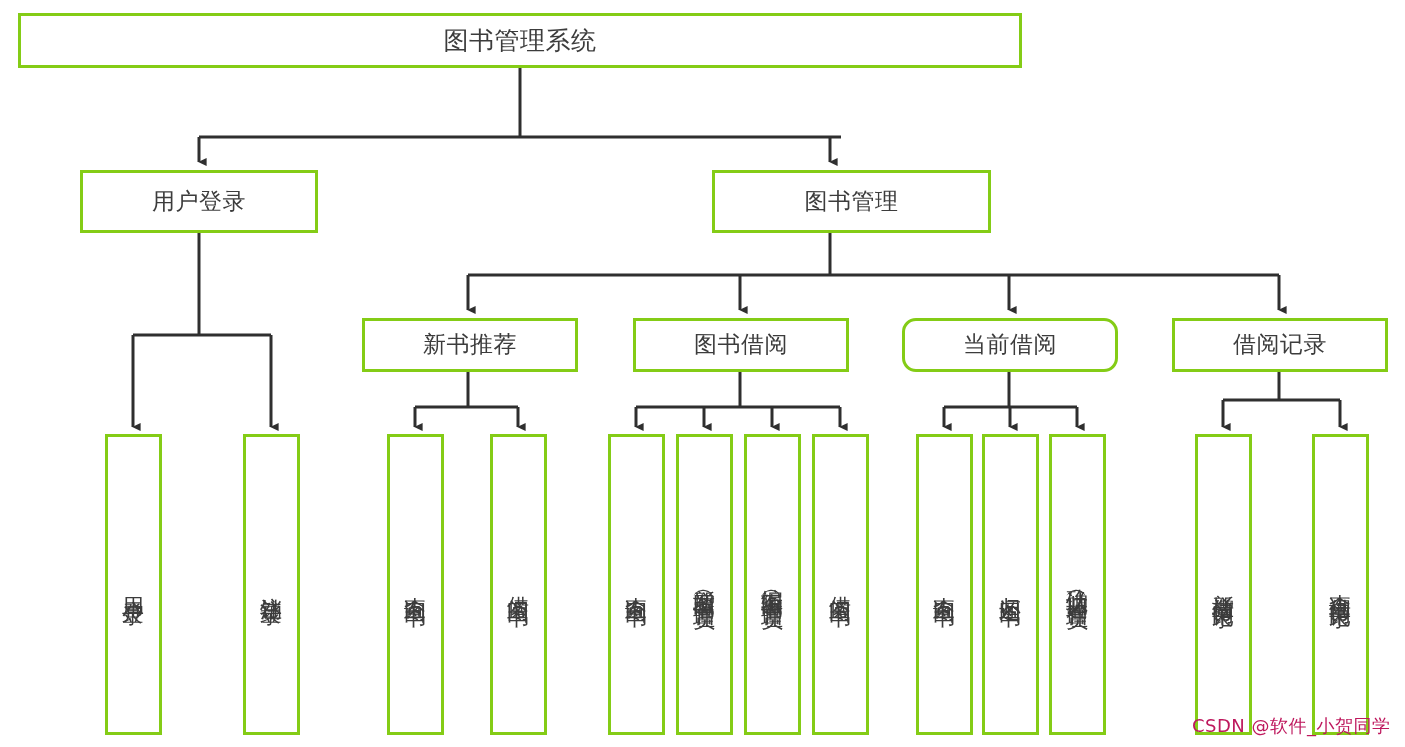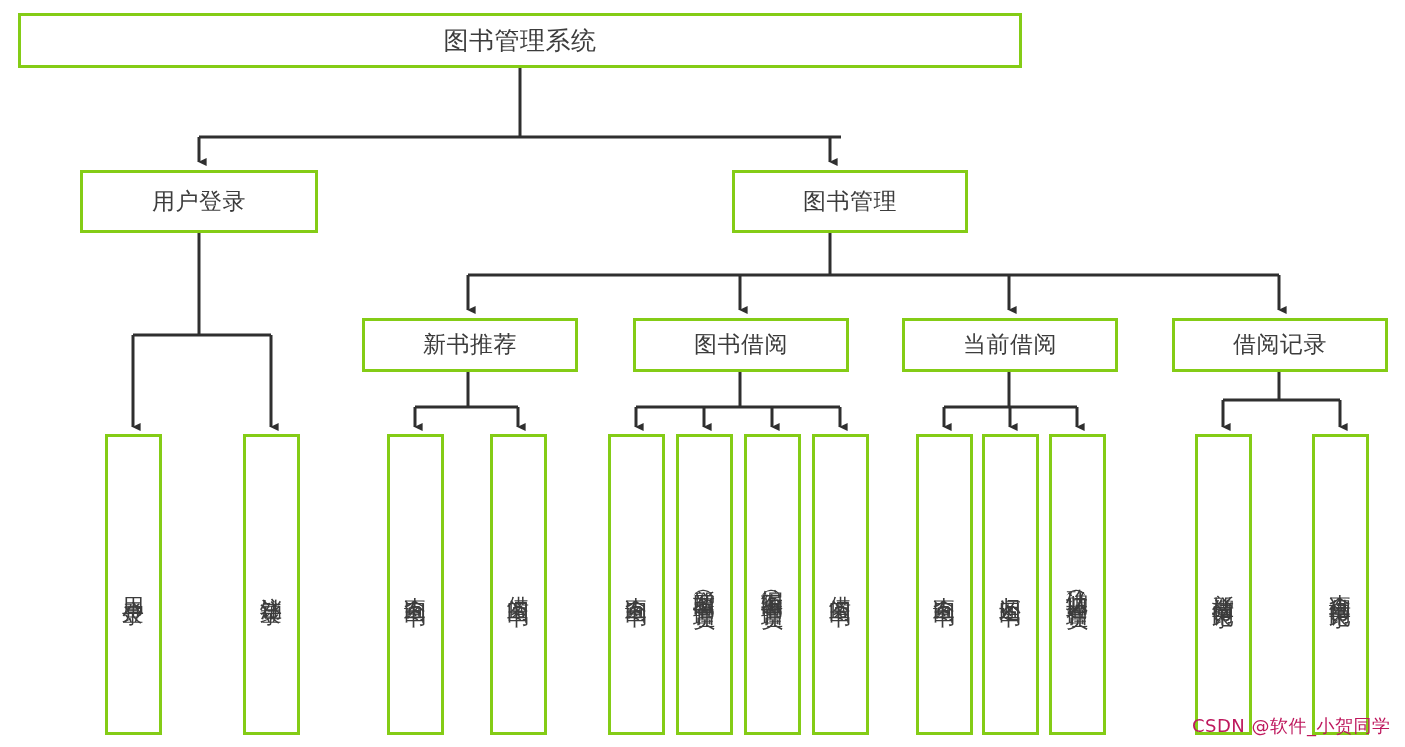--- a/index.html
+++ b/index.html
@@ -127,33 +127,33 @@
   </svg>
 
   <div class="node horiz title-node" style="left:18px; top:13px; width:1004px; height:55px;">
     <span class="node-label">图书管理系统</span>
   </div>
 
   <div class="node horiz" style="left:80px; top:170px; width:238px; height:63px;">
     <span class="node-label">用户登录</span>
   </div>
 
-  <div class="node horiz" style="left:712px; top:170px; width:236px; height:63px;margin-left:20px;">
+  <div class="node horiz" style="left:712px; top:170px; width:279px; height:63px;">
     <span class="node-label">图书管理</span>
   </div>
 
   <div class="node horiz" style="left:633px; top:318px; width:216px; height:54px;">
     <span class="node-label">图书借阅</span>
   </div>
 
   <div class="node horiz" style="left:362px; top:318px; width:216px; height:54px;">
     <span class="node-label">新书推荐</span>
   </div>
 
-  <div class="node horiz" style="left:902px; top:318px; width:216px; height:54px;">
+  <div class="node horiz" style="left:902px; top:318px; width:216px; height:54px;border-radius:14px;">
     <span class="node-label">当前借阅</span>
   </div>
 
   <div class="node horiz" style="left:1172px; top:318px; width:216px; height:54px;text-align:center;">
     <span class="node-label">借阅记录</span>
   </div>
 
   <div class="node vert" style="left:105px; top:434px; width:57px; height:301px;">
     <span class="node-label">用户登录</span>
   </div>

